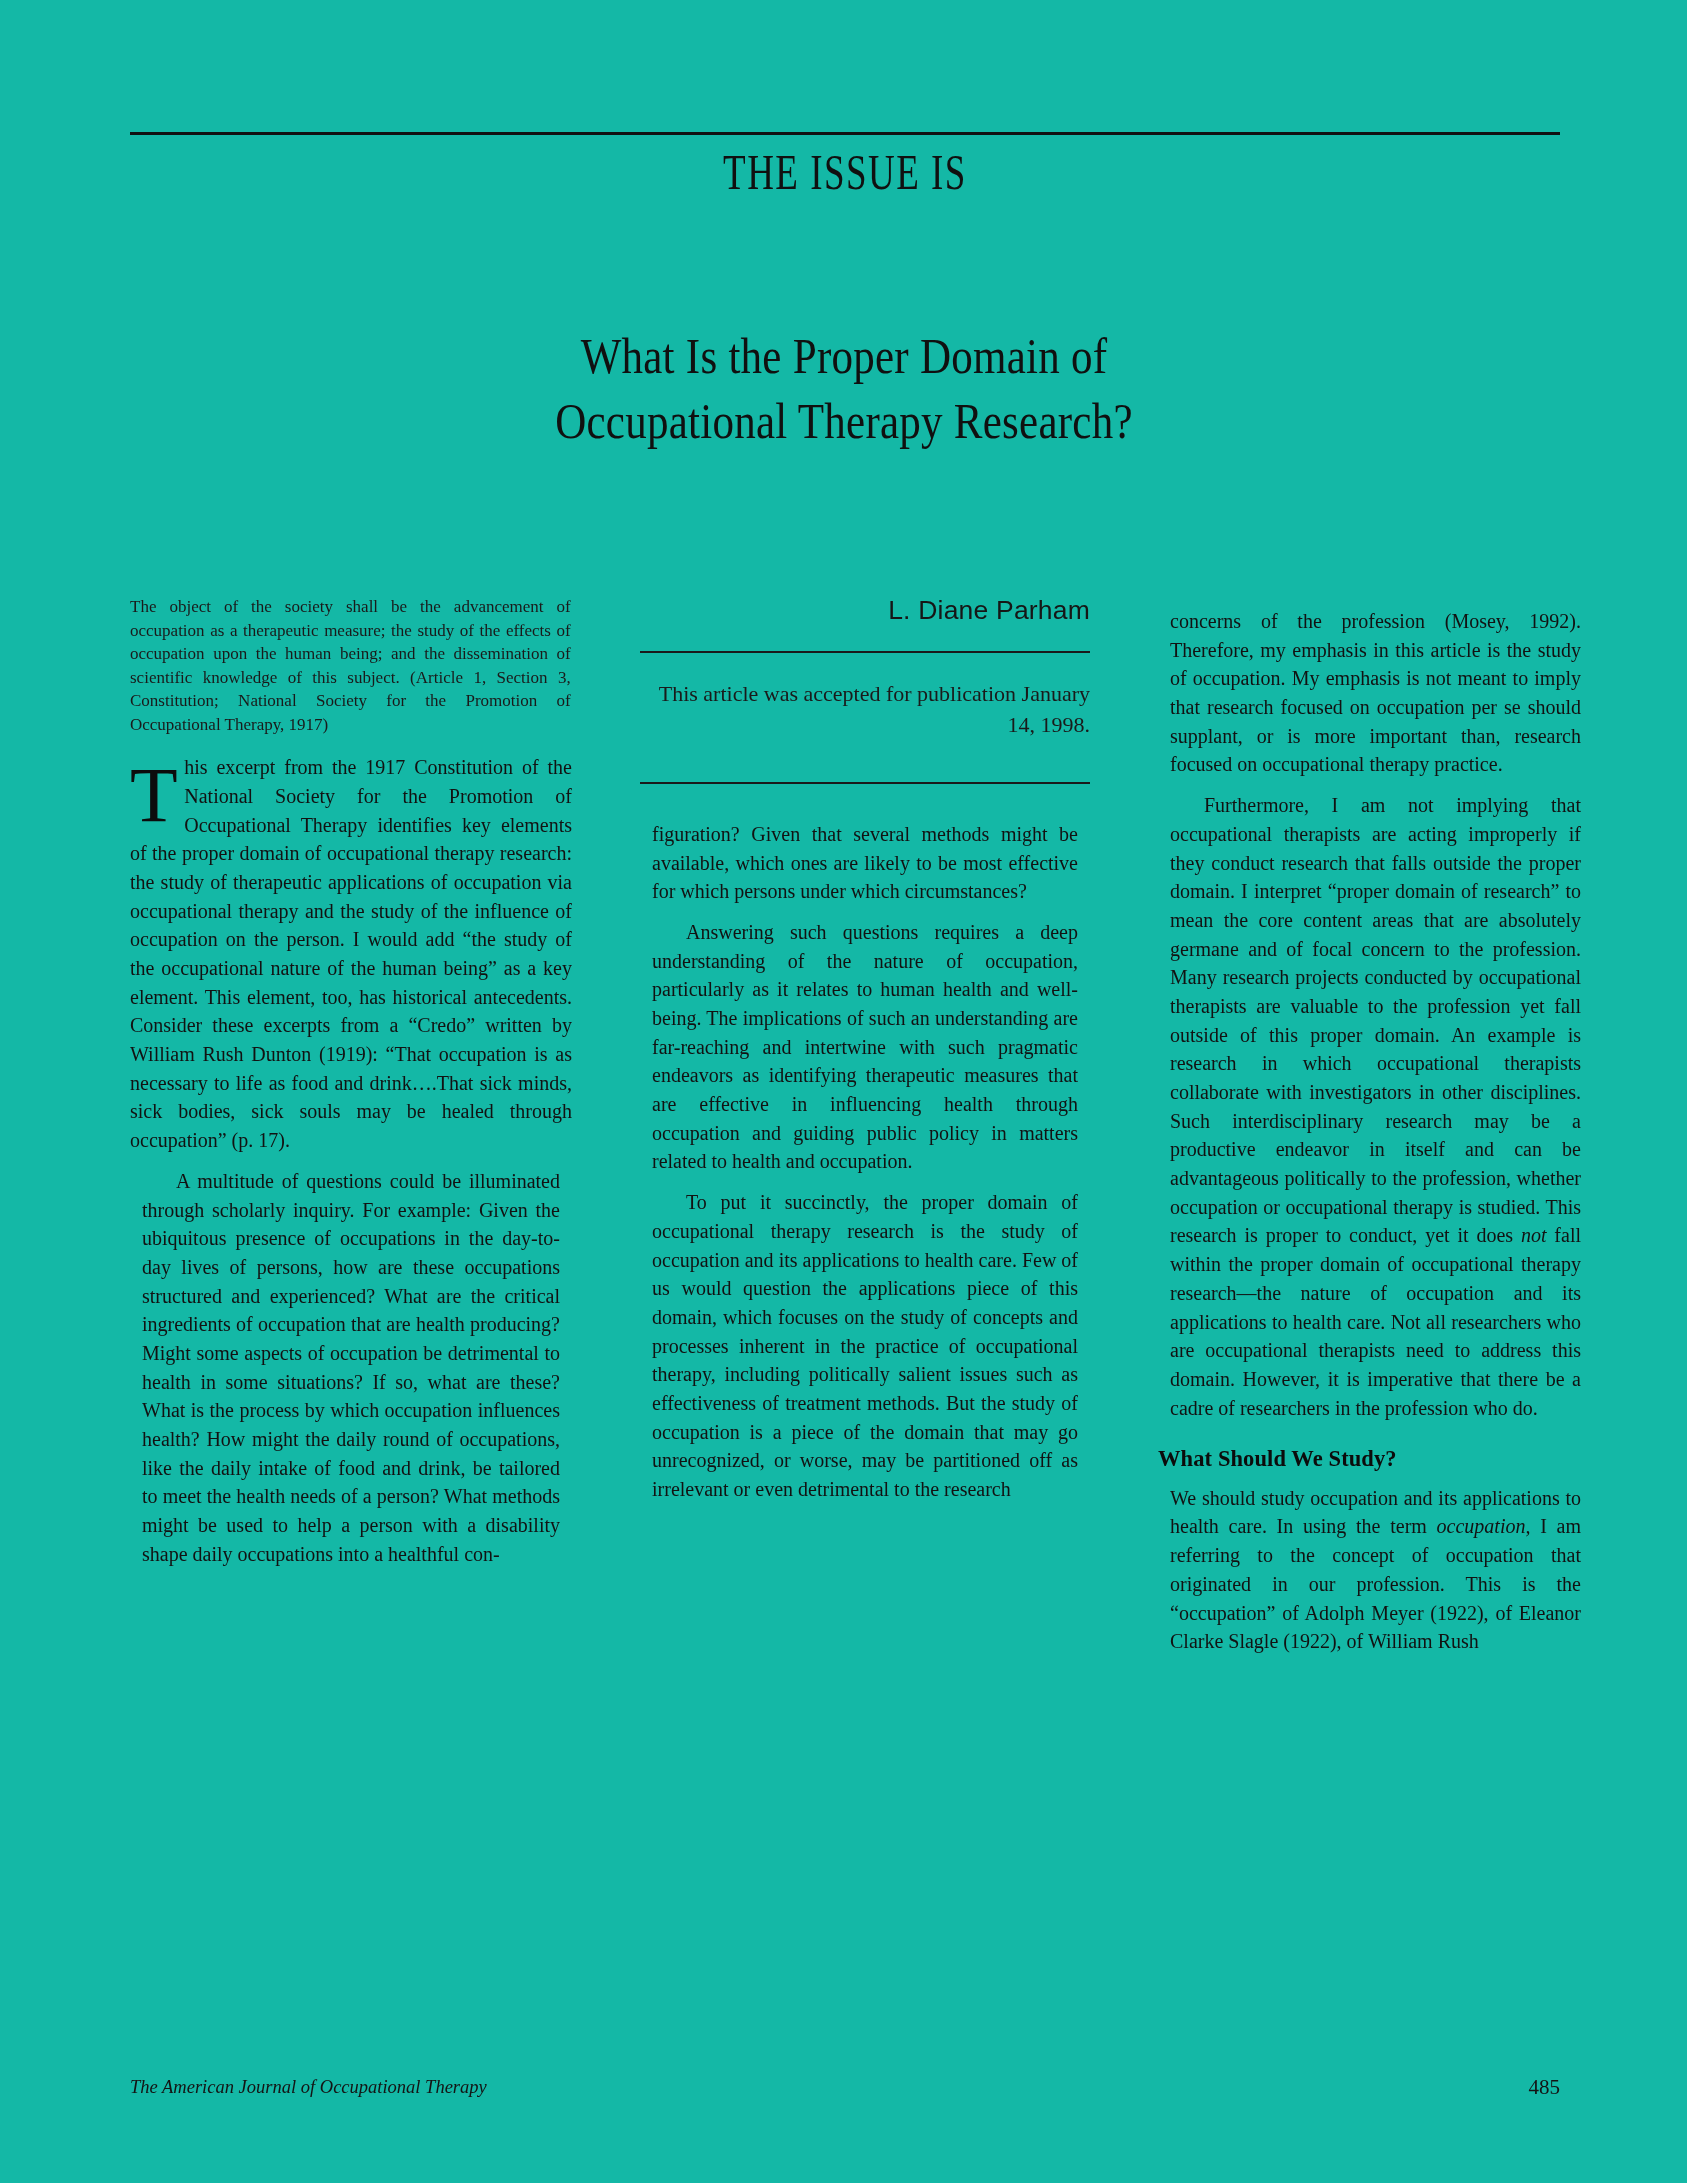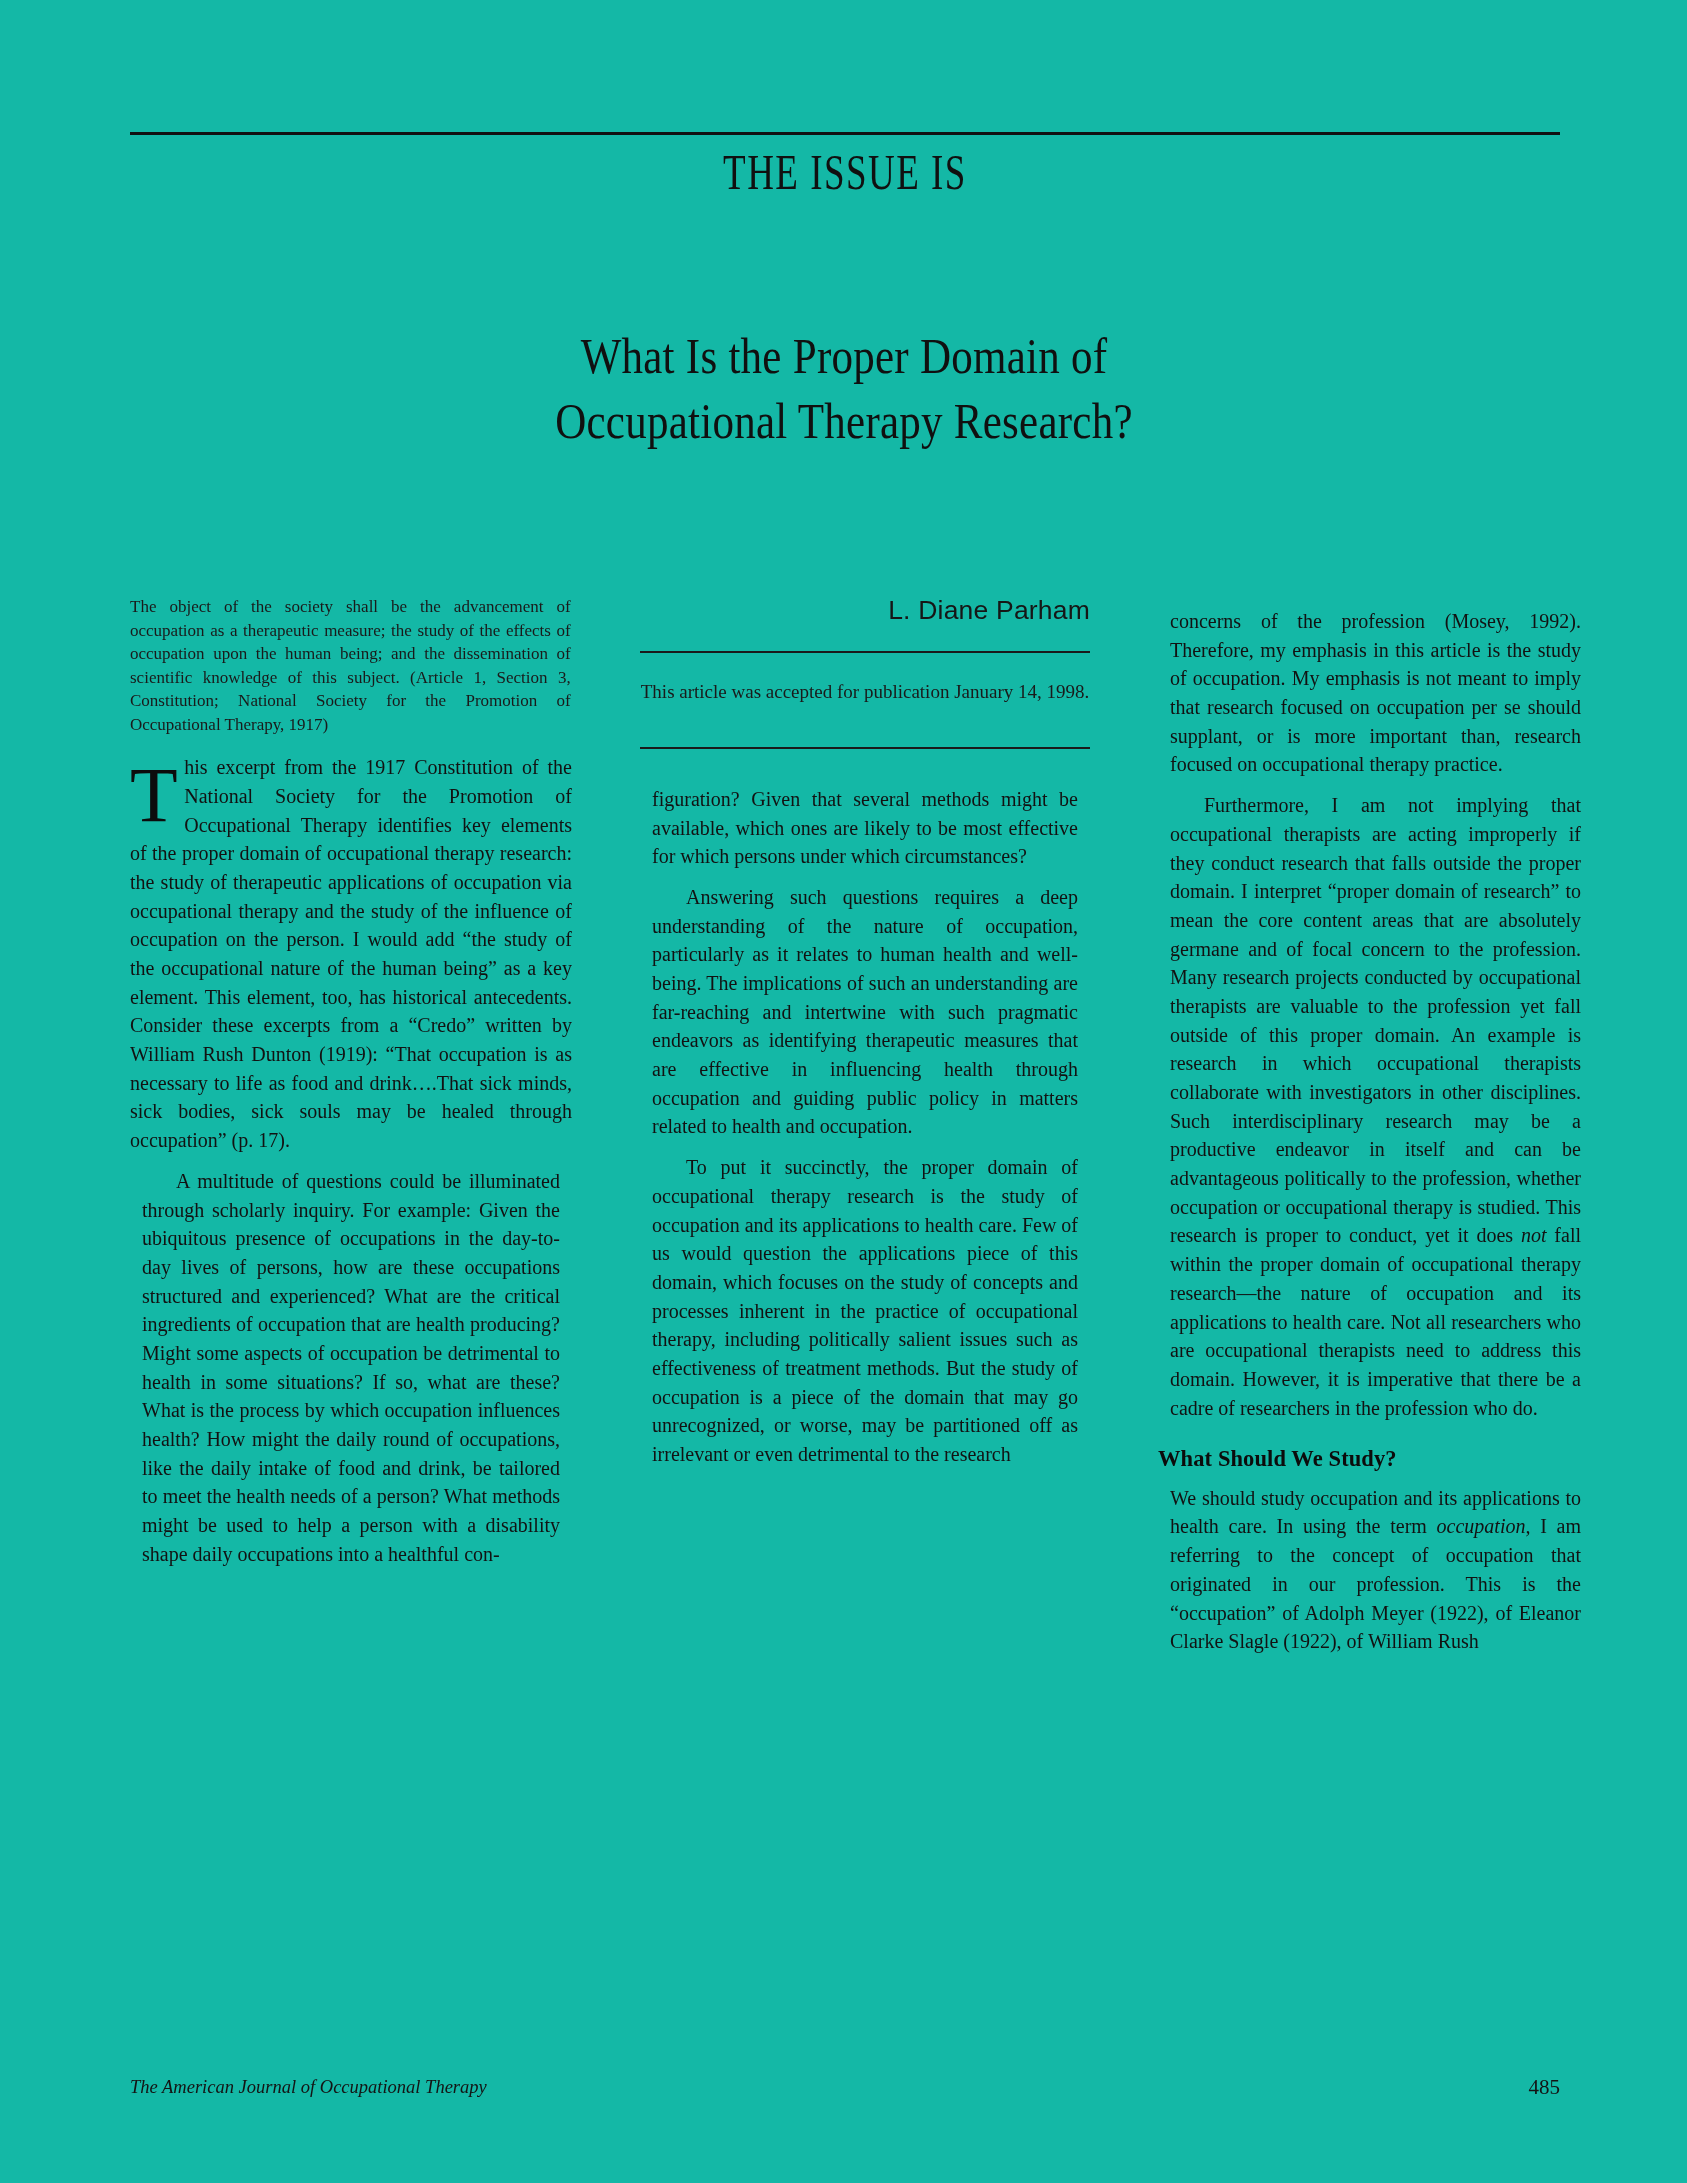--- a/index.html
+++ b/index.html
@@ -145,23 +145,23 @@
   .author-bio {
     font-size: 19px;
     line-height: 1.44;
     text-align: center;
     font-style: italic;
     margin: 29px 0 0 0;
     color: #151515;
   }
   .author-bio .degrees { font-size: 15.5px; font-style: italic; }
   .accepted-note {
-    font-size: 19px;
+    font-size: 22px;
     line-height: 1.40;
-    text-align: center;
+    text-align: right;
     margin: 26.5px 0 0 0;
     color: #1a1a1a;
   }
   .rule-author-bottom {
     width: 100%;
     height: 2px;
     background: #1a1a1a;
     margin: 41px 0 0 0;
   }
   .center-body { margin-top: 36px; }

